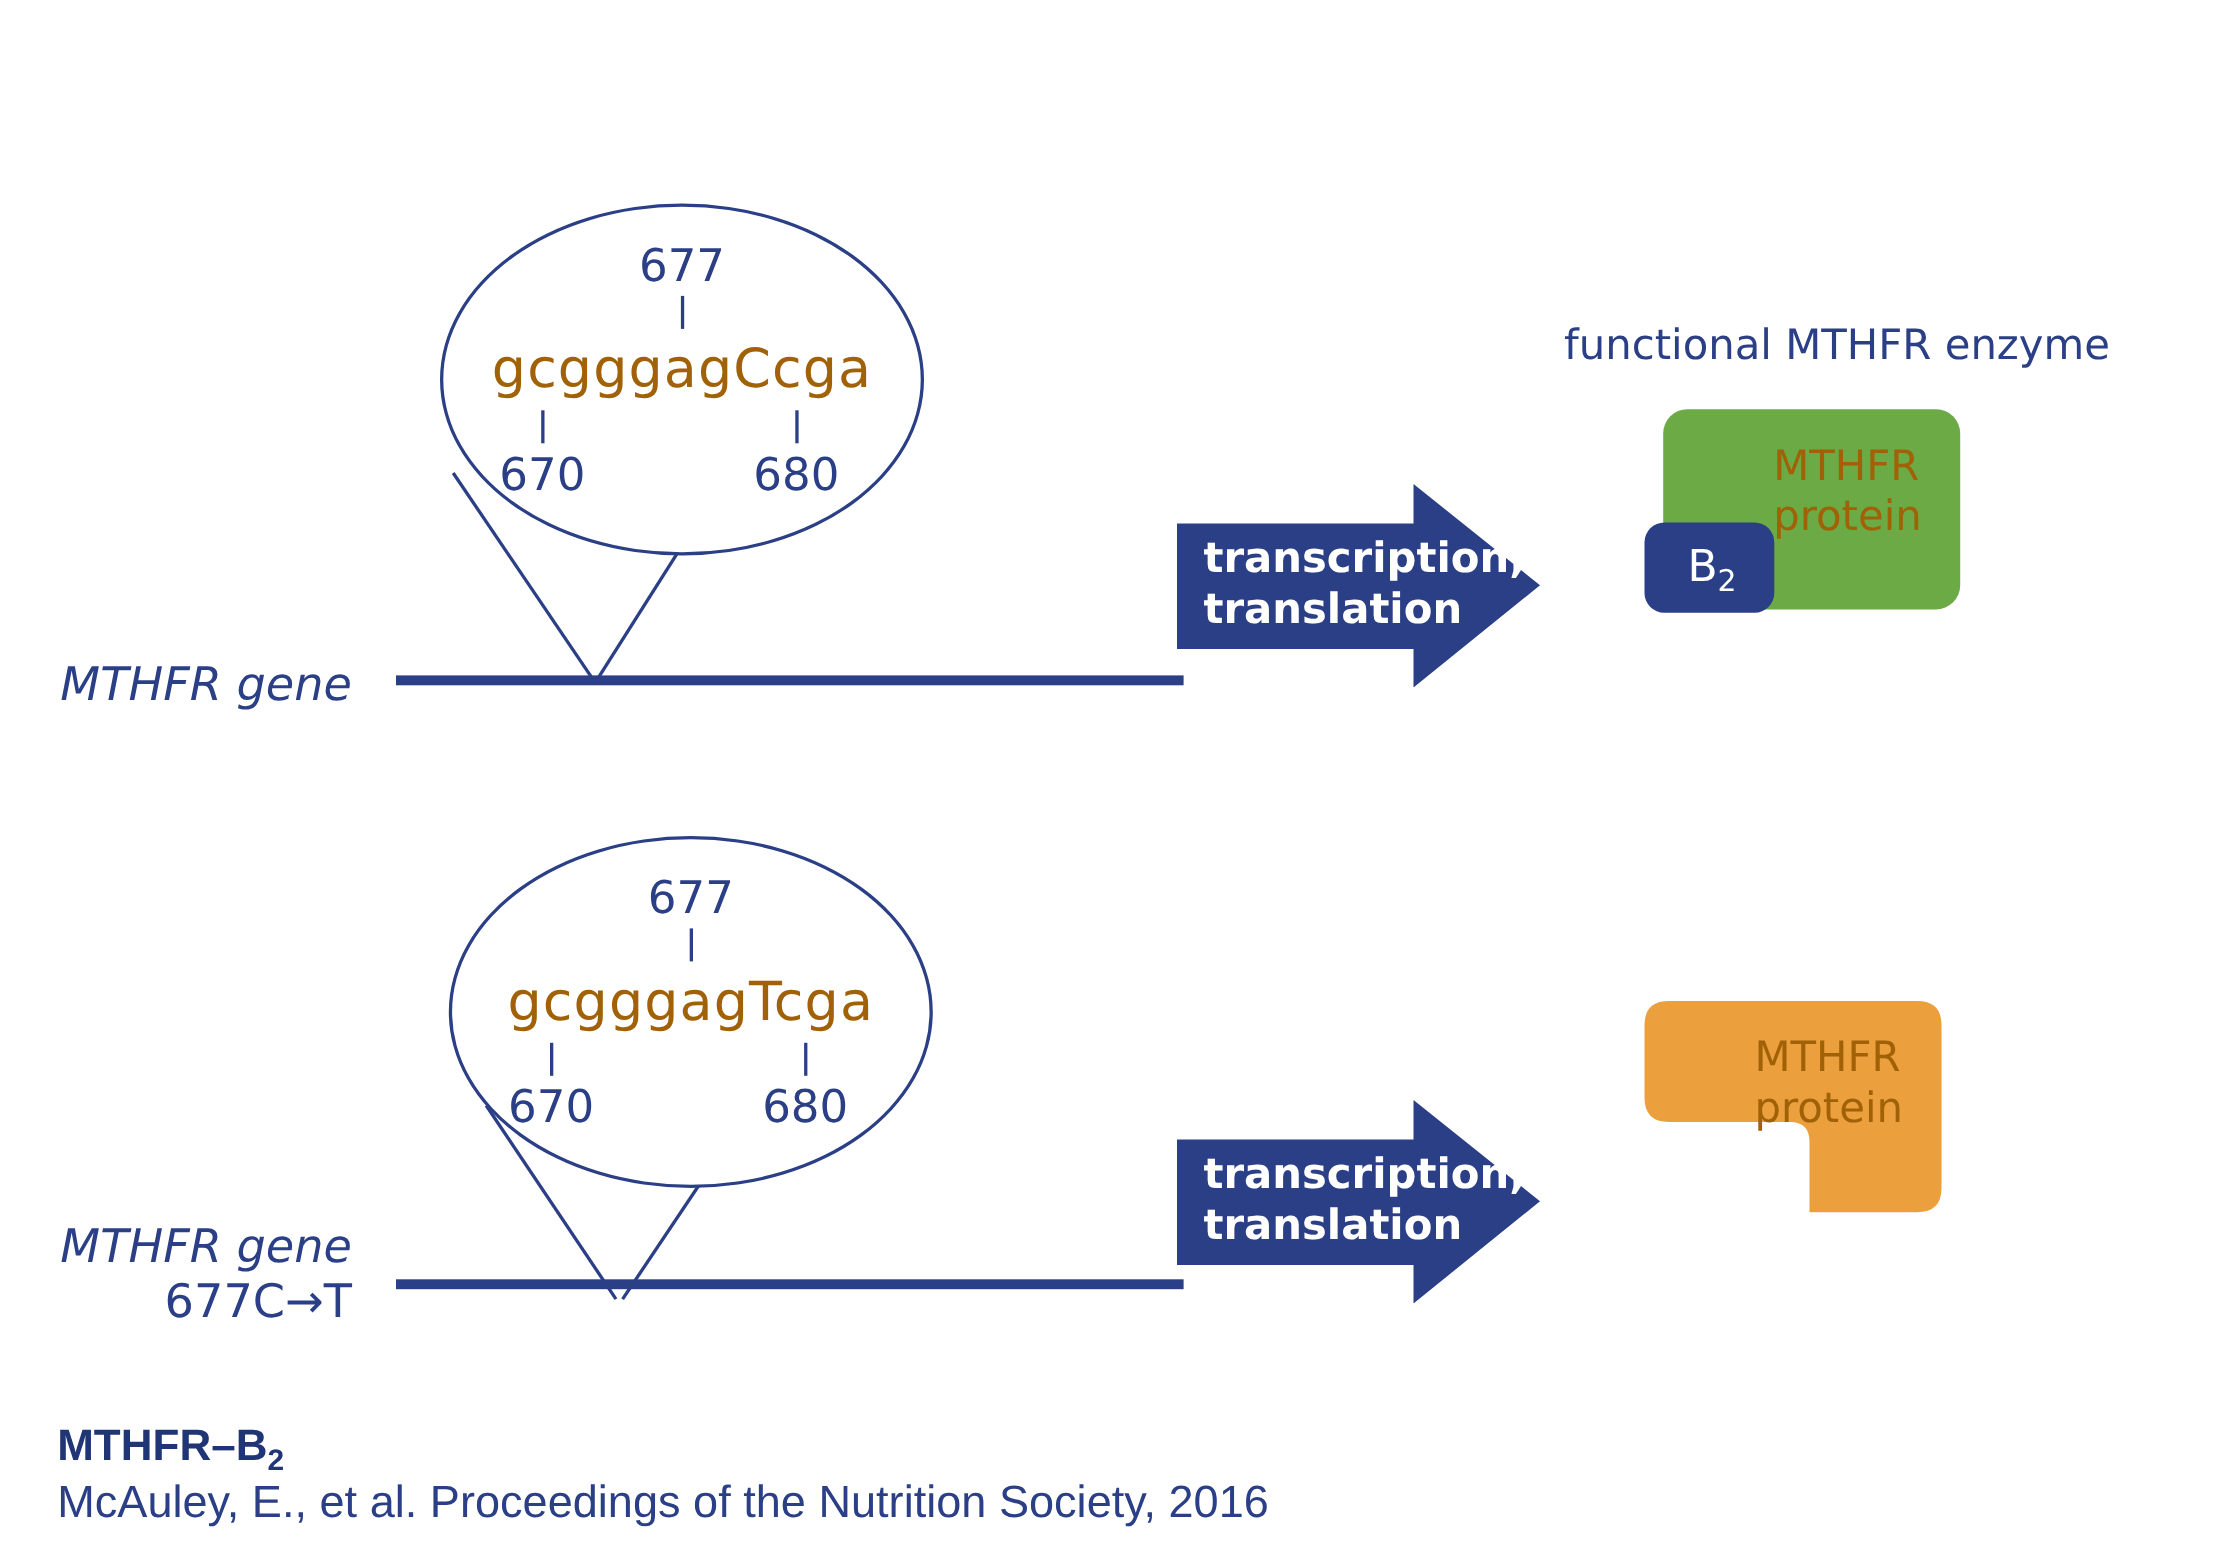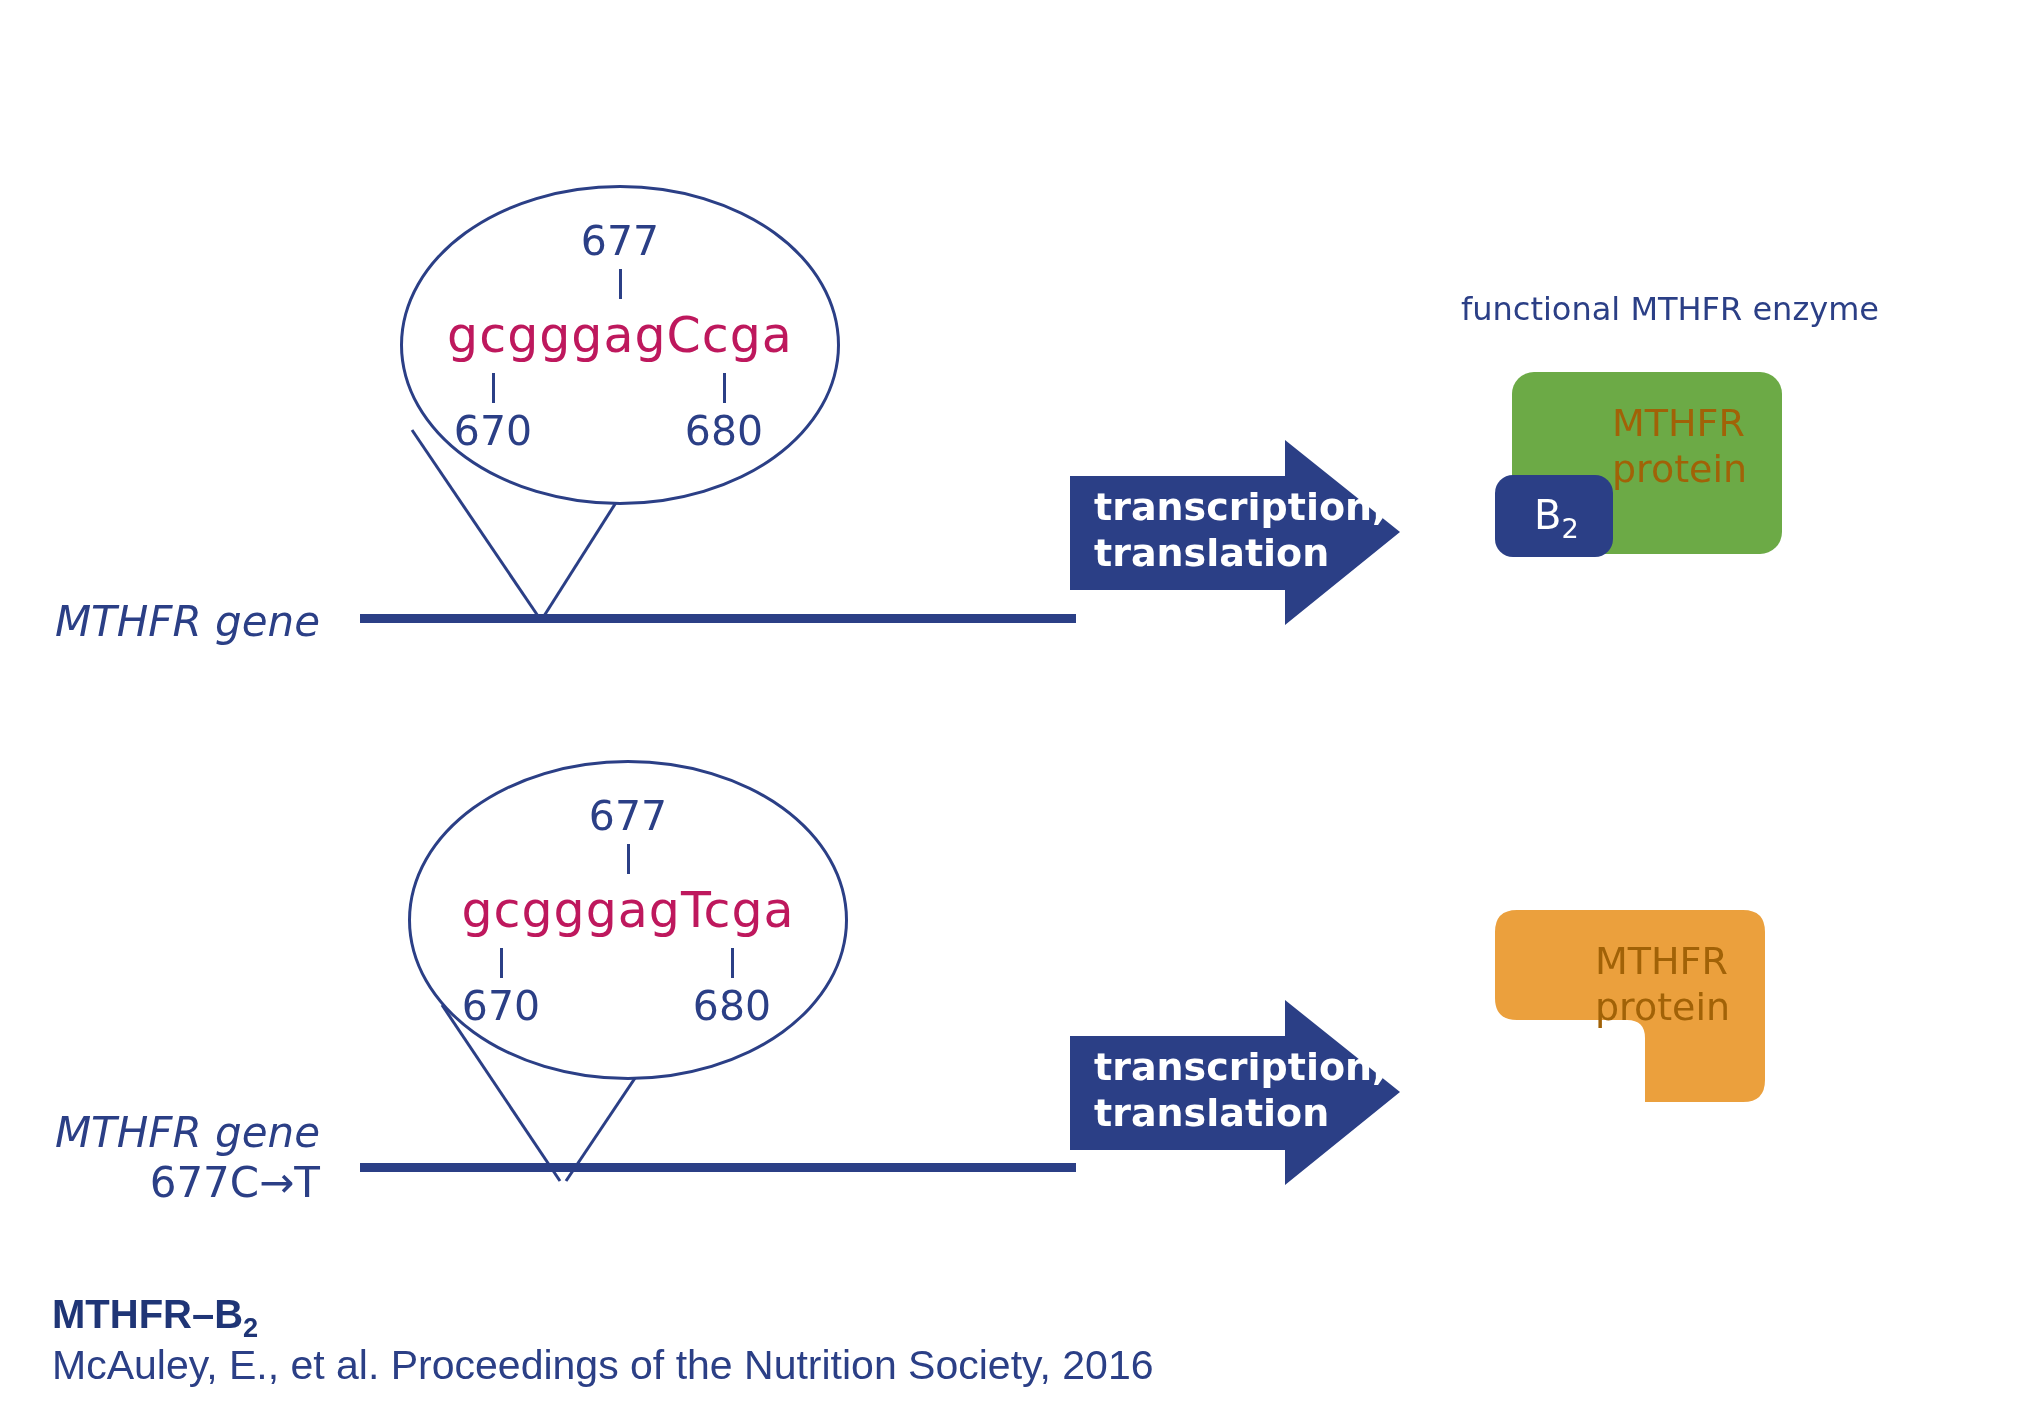--- a/index.html
+++ b/index.html
@@ -52,21 +52,21 @@
     top: 0;
     overflow: visible;
     pointer-events: none;
   }
 
   .seq-text {
     position: absolute;
     width: 440px;
     text-align: center;
     font-size: 49px;
-    color: #be185d;
+    color: #a16207;
     font-family: "DejaVu Sans", sans-serif;
     letter-spacing: 1px;
     white-space: nowrap;
   }
 
   .tick-label {
     position: absolute;
     font-size: 41px;
     color: #2B3F86;
     font-family: "DejaVu Sans", sans-serif;
@@ -110,21 +110,21 @@
     font-size: 38px;
     font-family: "DejaVu Sans", sans-serif;
     line-height: 1.22;
     white-space: nowrap;
     font-weight: bold;
   }
 
   
   .enzyme-caption {
     position: absolute;
-    font-size: 32px;
+    font-size: 38px;
     color: #2B3F86;
     font-family: "DejaVu Sans", sans-serif;
     text-align: center;
     line-height: 1.22;
     white-space: nowrap;
   }
 
   
   .protein-green {
     position: absolute;

